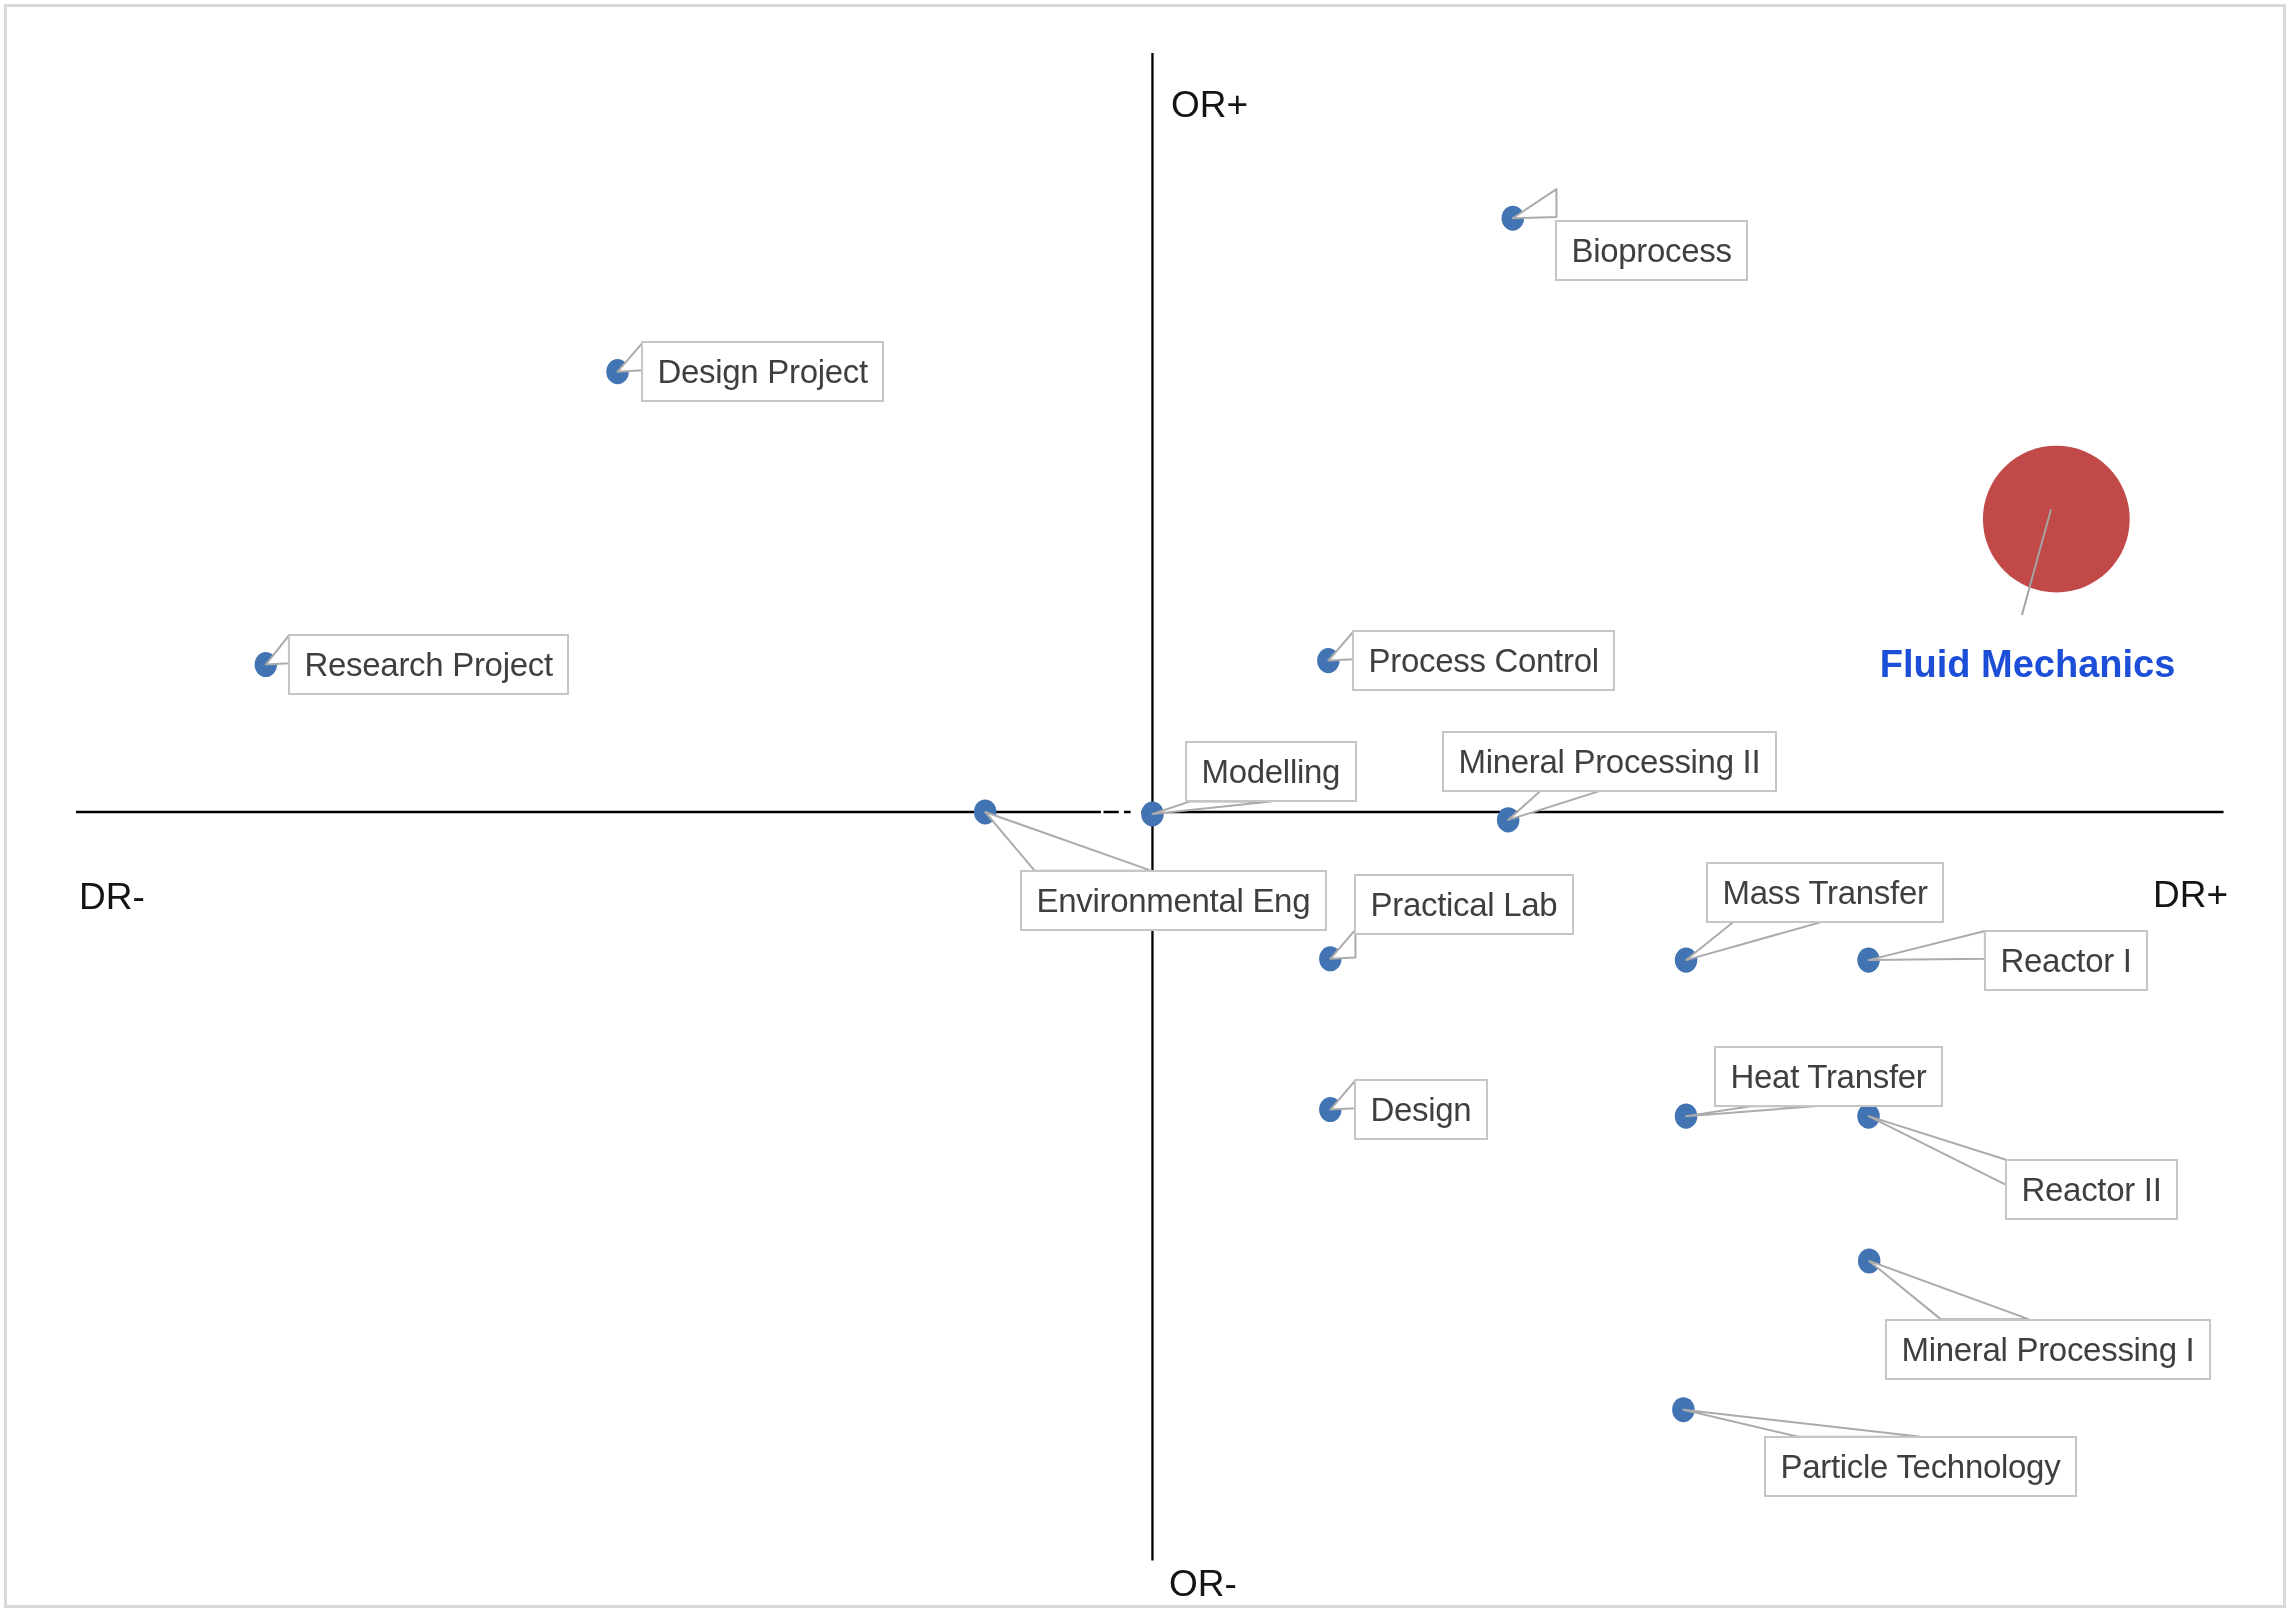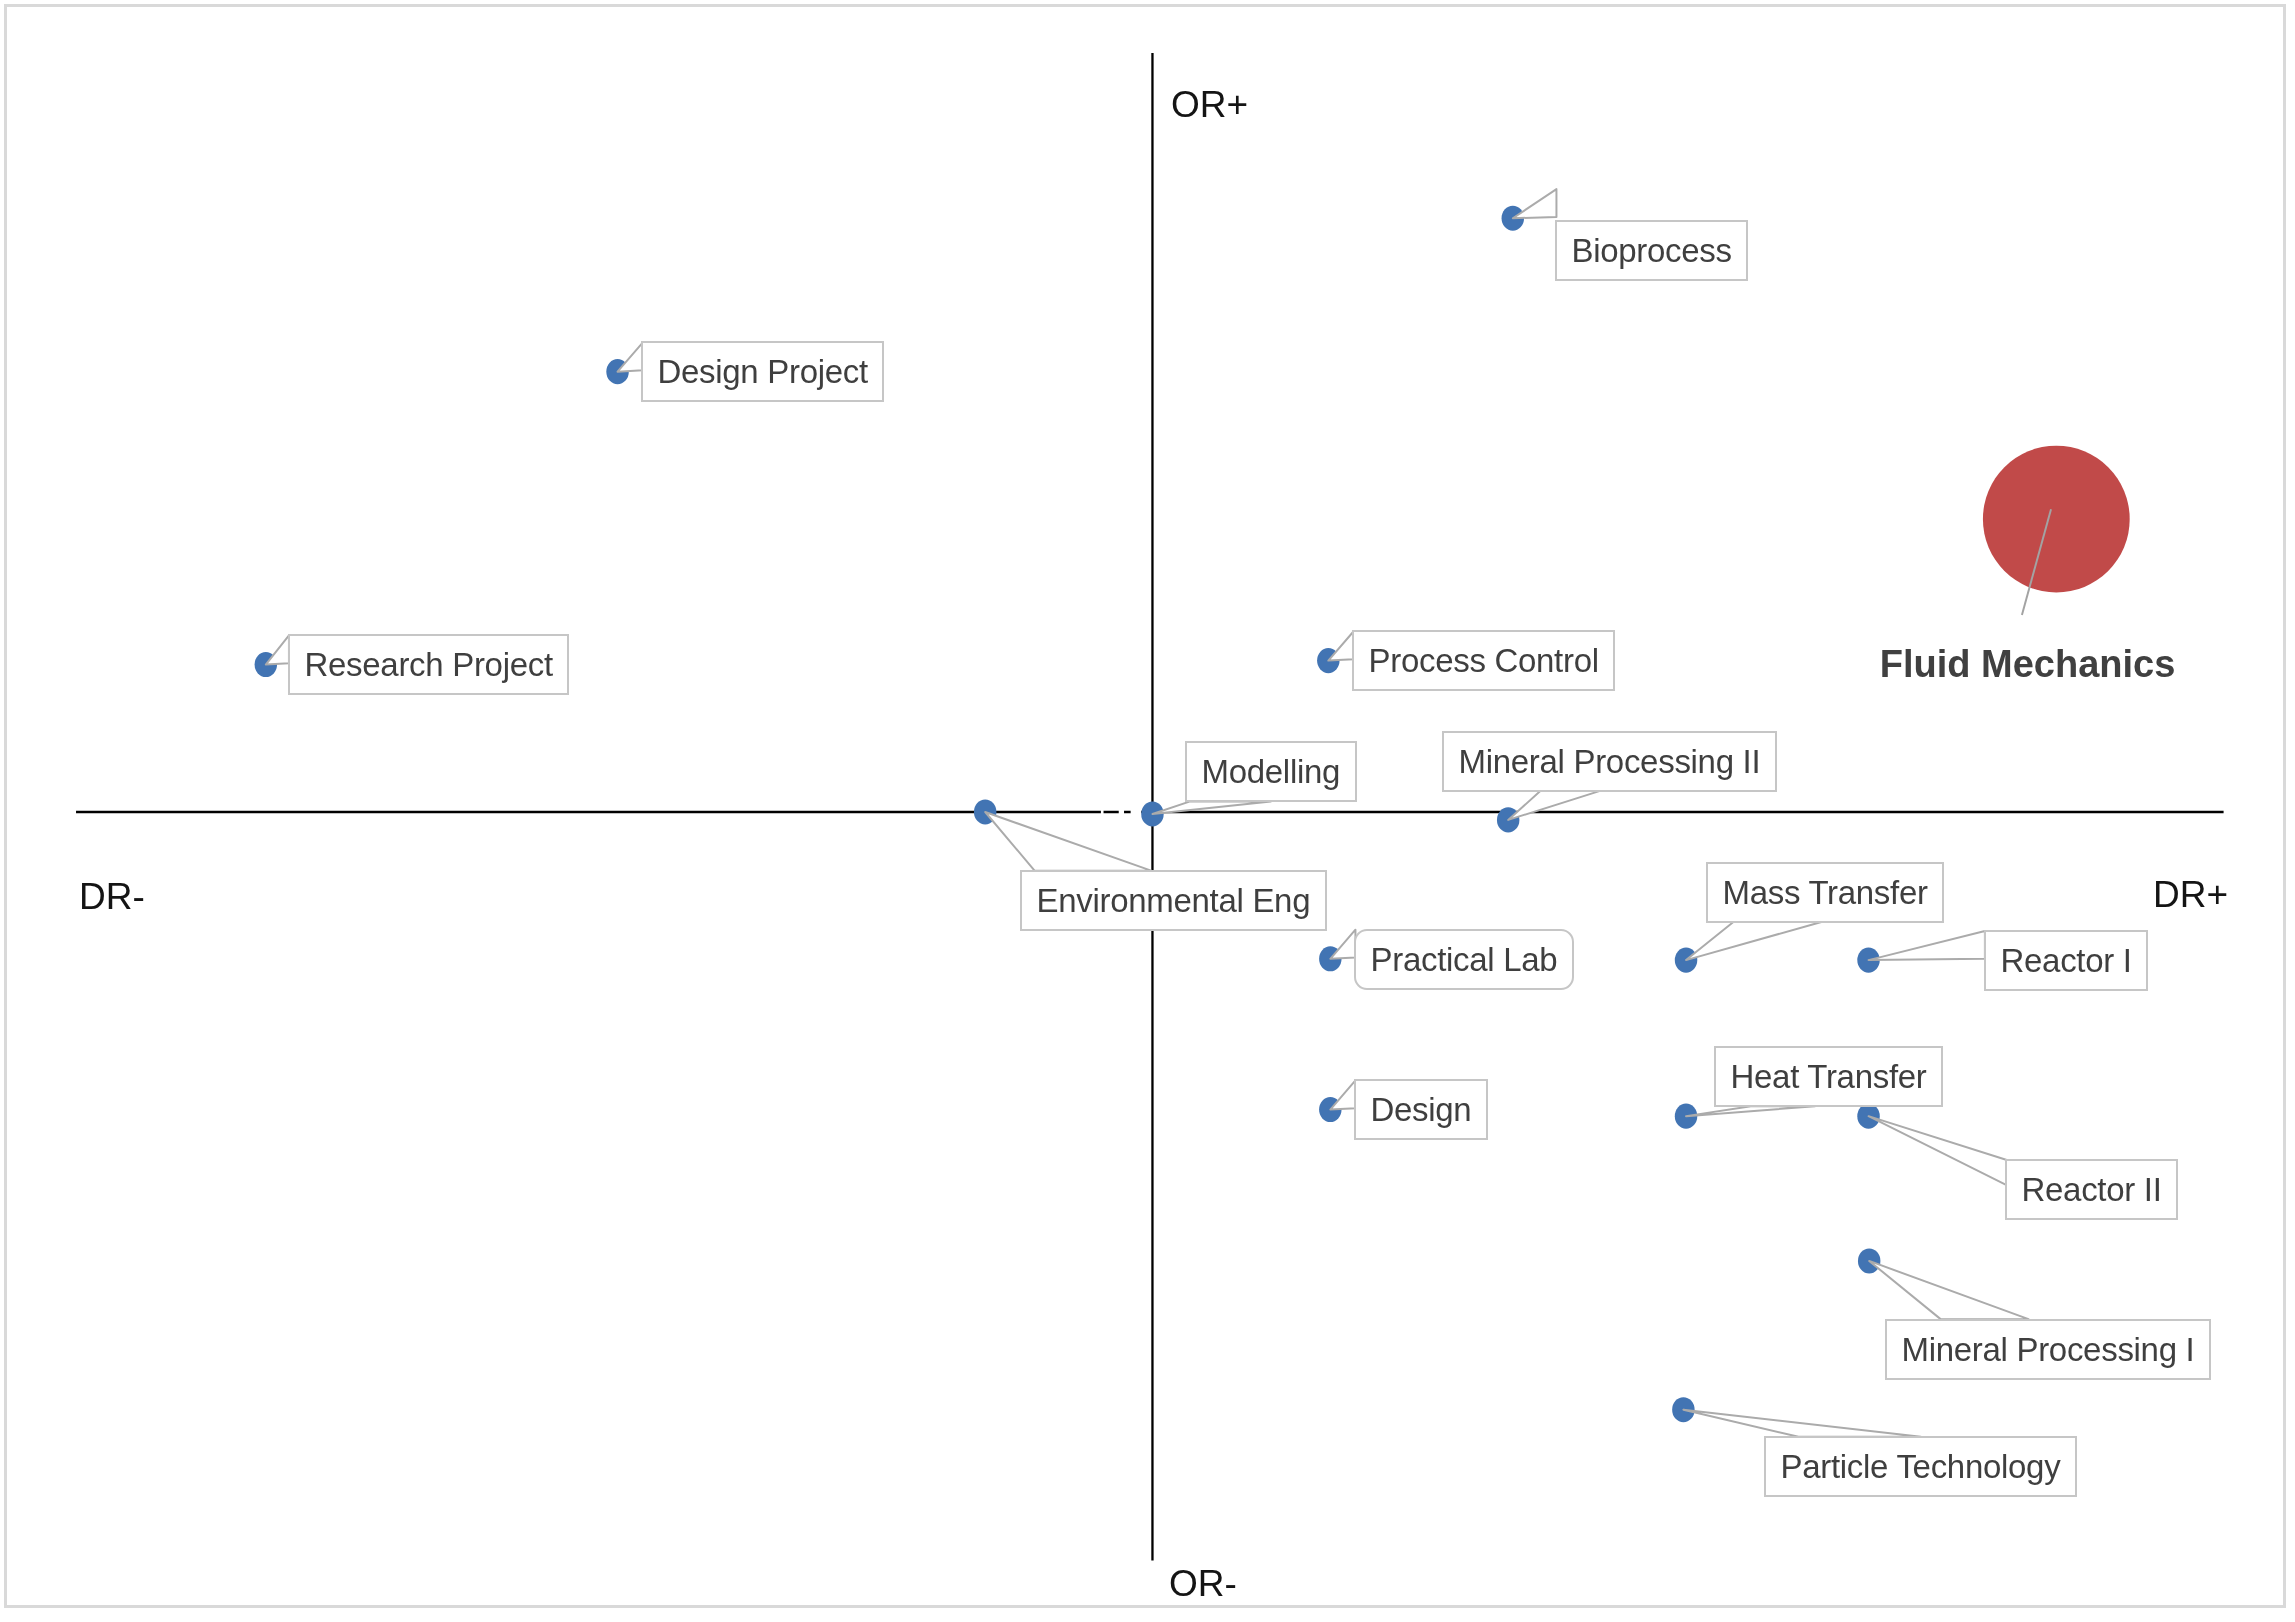--- a/index.html
+++ b/index.html
@@ -15,21 +15,21 @@
   .quad-label{
     position:absolute;font-size:37px;color:#141414;white-space:nowrap;line-height:1;margin-top:48px;
   }
   #labels .callout{
     position:absolute;height:61px;line-height:57px;box-sizing:border-box;
     border:2px solid #C6C6C6;background:#FFFFFF;color:#3F3F3F;
     font-size:33px;letter-spacing:-0.3px;padding:0 14.5px;white-space:nowrap;
   }
   #bubble-label{
     position:absolute;left:1862px;top:645px;width:331px;text-align:center;
-    font-size:38px;font-weight:700;color:#404040;white-space:nowrap;line-height:1;
+    font-size:38px;font-weight:700;color:#1d4ed8;white-space:nowrap;line-height:1;
   }
 </style>
 </head>
 <body>
 
 <div id="chart-frame"></div>
 
 <svg id="chart-layer" viewBox="0 0 3471 2453" xmlns="http://www.w3.org/2000/svg">
     <line x1="115" y1="1228" x2="3363" y2="1228" stroke="#000000" stroke-width="3.5"></line>
     <line x1="1743" y1="80" x2="1743" y2="2360" stroke="#000000" stroke-width="3.5"></line>
@@ -71,21 +71,21 @@
   </svg>
 
 <div id="labels">
     <div class="callout" style="left: 1555px; top: 192px; margin-top: 28px;">Bioprocess</div>
     <div class="callout" style="left: 641px; top: 341px;">Design Project</div>
     <div class="callout" style="left: 288px; top: 634px;">Research Project</div>
     <div class="callout" style="left: 1352px; top: 630px;">Process Control</div>
     <div class="callout" style="left: 1185px; top: 741px;">Modelling</div>
     <div class="callout" style="left: 1442px; top: 731px;">Mineral Processing II</div>
     <div class="callout" style="left: 1020px; top: 870px;">Environmental Eng</div>
-    <div class="callout" style="left: 1354px; top: 929px; border-radius: 13px;">Practical Lab</div>
+    <div class="callout" style="left: 1354px; top: 874px;">Practical Lab</div>
     <div class="callout" style="left: 1706px; top: 862px;">Mass Transfer</div>
     <div class="callout" style="left: 1984px; top: 930px;">Reactor I</div>
     <div class="callout" style="left: 1354px; top: 1079px;">Design</div>
     <div class="callout" style="left: 1714px; top: 1046px;">Heat Transfer</div>
     <div class="callout" style="left: 2005px; top: 1159px;">Reactor II</div>
     <div class="callout" style="left: 1885px; top: 1319px;">Mineral Processing I</div>
     <div class="callout" style="left: 1739px; top: 1436px; margin-left: 25px;">Particle Technology</div>
   </div>
 
 <div class="quad-label" style="left:1171px;top:38px;">OR+</div>

